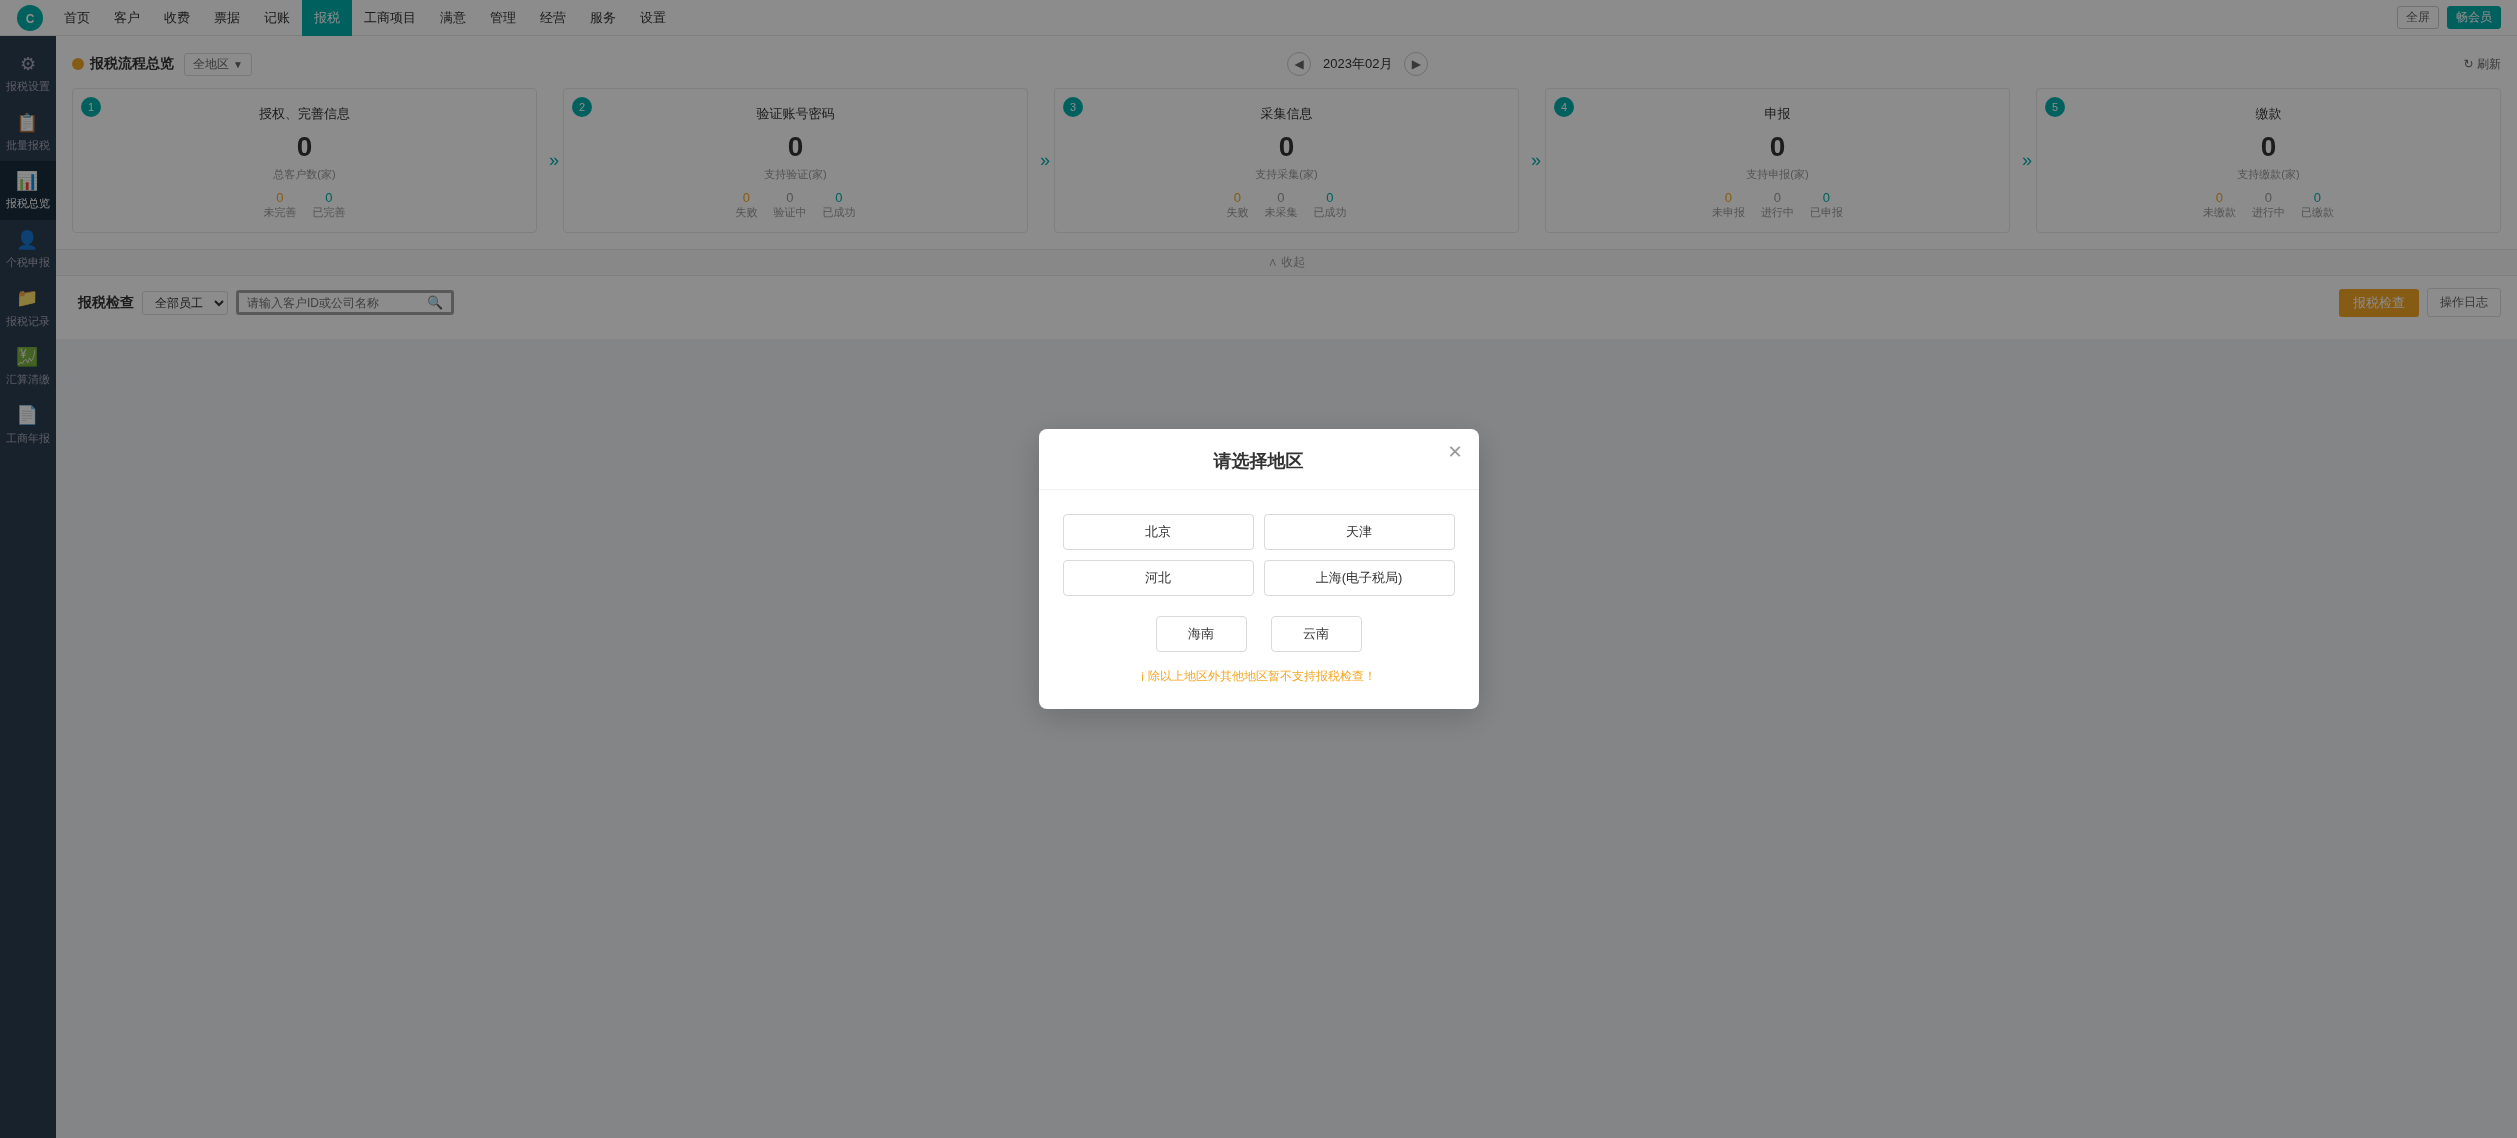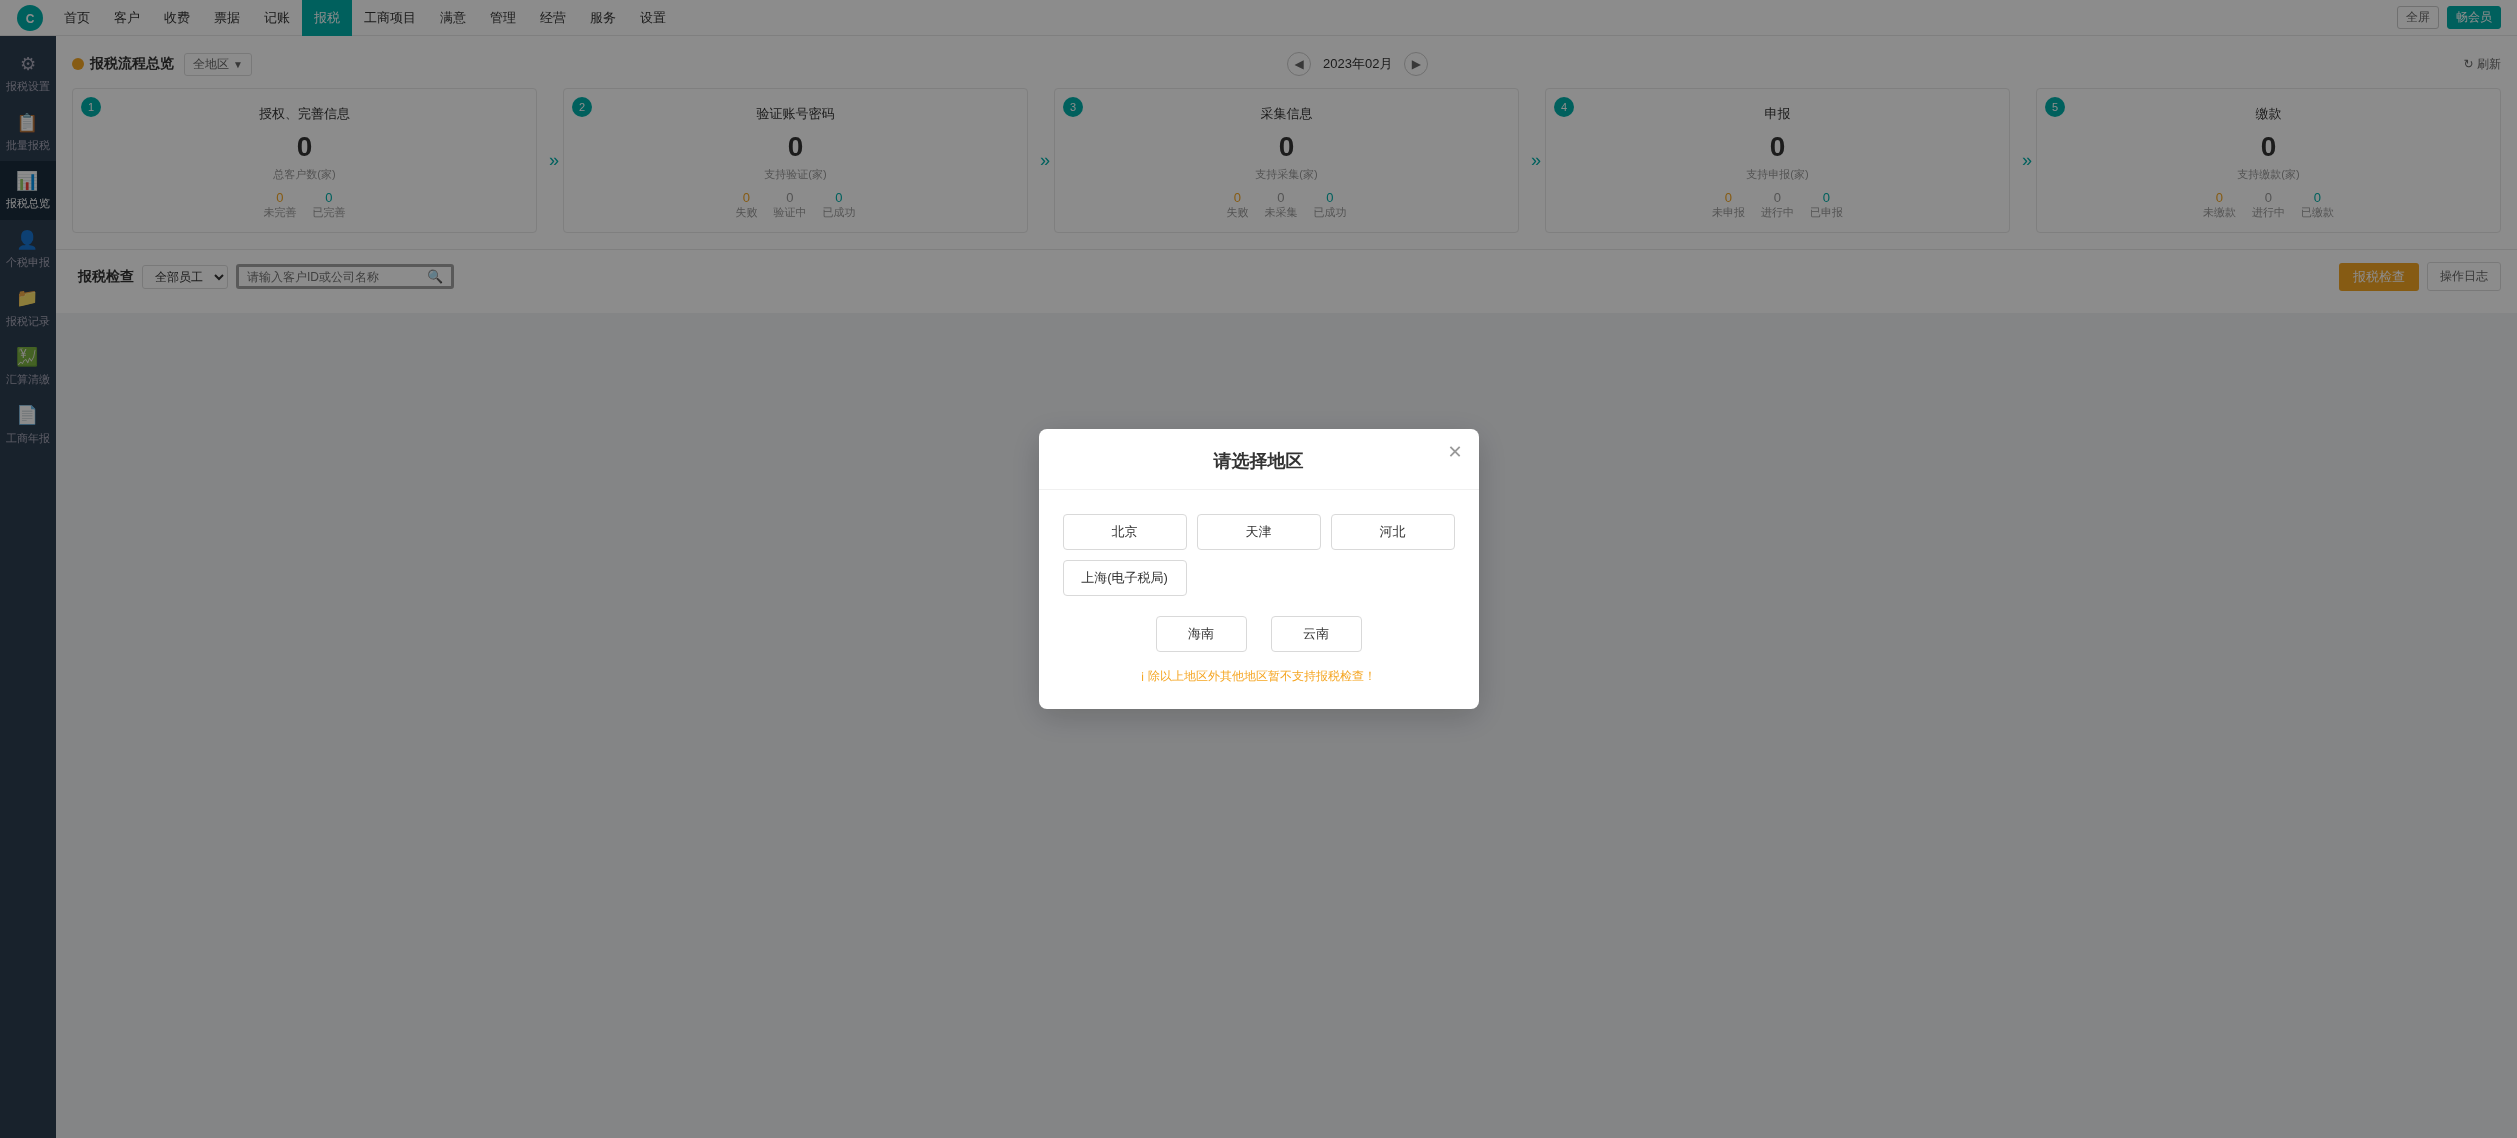--- a/index.html
+++ b/index.html
@@ -369,21 +369,21 @@
       font-size: 18px;
       background: none;
       border: none;
       line-height: 1;
     }
     .modal-body {
       padding: 24px;
     }
     .region-grid {
       display: grid;
-      grid-template-columns: repeat(3, 1fr);
+      grid-template-columns: repeat(2, 1fr);
       gap: 10px;
       margin-bottom: 20px;
     }
     .region-grid-row2 {
       display: grid;
       grid-template-columns: repeat(4, 1fr);
       gap: 10px;
       margin-bottom: 12px;
     }
     .region-btn {
@@ -609,20 +609,23 @@
 
     <div class="flow-card-stat">
       <div class="flow-card-stat-num success">0</div>
       <div class="flow-card-stat-label">已缴款</div>
     </div>
   </div>
   </div>
         </div>
     </div>
 
+    <div class="collapse-bar">
+      ∧ <span>收起</span>
+    </div>
 
     <div class="tax-check-section">
       <div class="tax-check-header">
         <div class="tax-check-title">
           <span class="dot"></span>
           <span>报税检查</span>
         </div>
         <select class="filter-select">
           <option>全部员工</option>
         </select>

